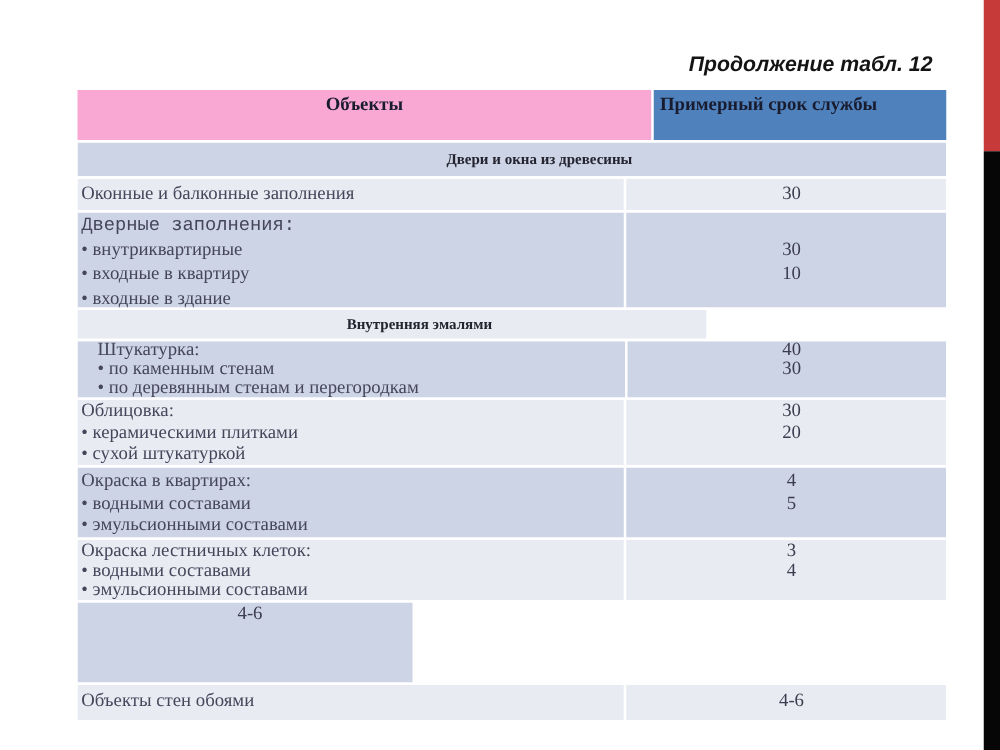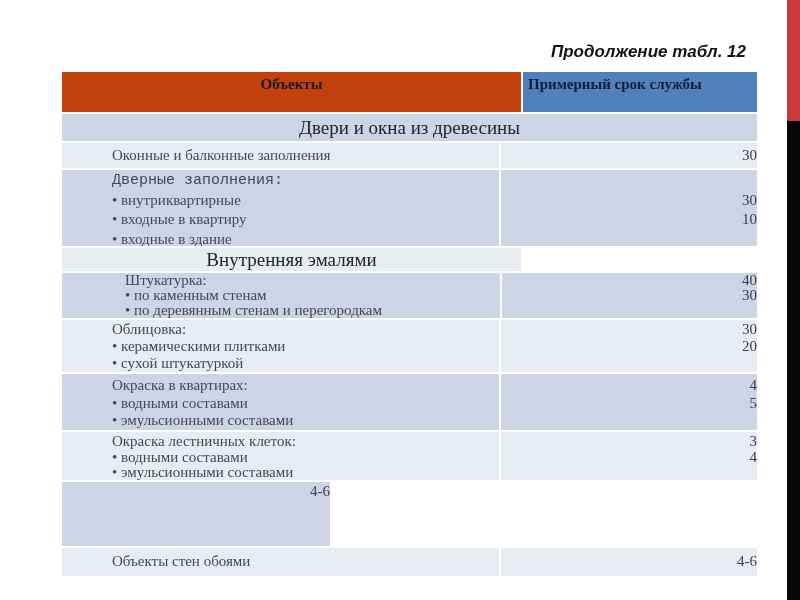--- a/index.html
+++ b/index.html
@@ -13,40 +13,40 @@
                font-weight:bold;font-style:italic;font-size:17px;color:#141414;}
   .tbl{position:absolute;left:62px;top:72px;width:695px;}
   .hdr-row{display:flex;height:40px;margin-bottom:2px;}
   .hdr-cell{box-sizing:border-box;padding-top:4px;font-weight:bold;font-size:15px;color:#191b2e;}
   .hdr-c1{width:459px;margin-right:2px;text-align:center;}
   .hdr-c2{width:234px;padding-left:5px;}
   .row{display:flex;margin-bottom:2px;box-sizing:border-box;overflow:hidden;}
   .row.med > div{background:#CDD4E5;}
   .row.light > div{background:#E9EBF3;}
   .section-label{width:100%;display:flex;align-items:center;justify-content:center;
-                 font-weight:normal;font-size:19px;color:#23242f;}
+                 font-weight:bold;font-size:12px;color:#23242f;padding-left:44px;}
   .section-label.col1w{width:459px;flex:none;}
   .row.section{color:#23242f;}
   .cell{box-sizing:border-box;font-size:15px;color:#45465a;}
   .c1{width:459px;margin-right:2px;padding:2px 4px 0 3px;}
-  .c2{width:268px;text-align:right;padding:2px 0 0 8px;color:#3b3c4e;}
-  .tline,.vline{white-space:nowrap;overflow:hidden;margin-left:47px;}
+  .c2{width:268px;text-align:center;padding:2px 0 0 8px;color:#3b3c4e;}
+  .tline,.vline{white-space:nowrap;overflow:hidden;}
 </style>
 </head>
 <body>
 
 <div class="slide">
   <div class="accent-bar accent-red" style="background: rgb(198, 58, 58);"></div>
   <div class="accent-bar accent-black" style="background: rgb(6, 6, 6);"></div>
 
   <div class="slide-title">Продолжение табл. 12</div>
 
   <div class="tbl">
     <div class="hdr-row">
-      <div class="hdr-cell hdr-c1" style="background: #c2410c;">Объекты</div>
+      <div class="hdr-cell hdr-c1" style="background: #f9a8d4;">Объекты</div>
       <div class="hdr-cell hdr-c2" style="background: rgb(79, 129, 189);">Примерный срок службы</div>
     </div>
     <div>
         <div class="row med section" style="height: 27px;">
           <div class="section-label">Двери и окна из древесины</div>
         </div>
         <div class="row light" style="height: 25px;">
           <div class="cell c1" style="padding-top: 2px;">
             <div class="tline" style="line-height: 20px; height: 20px;">Оконные и балконные заполнения</div>
           </div>

